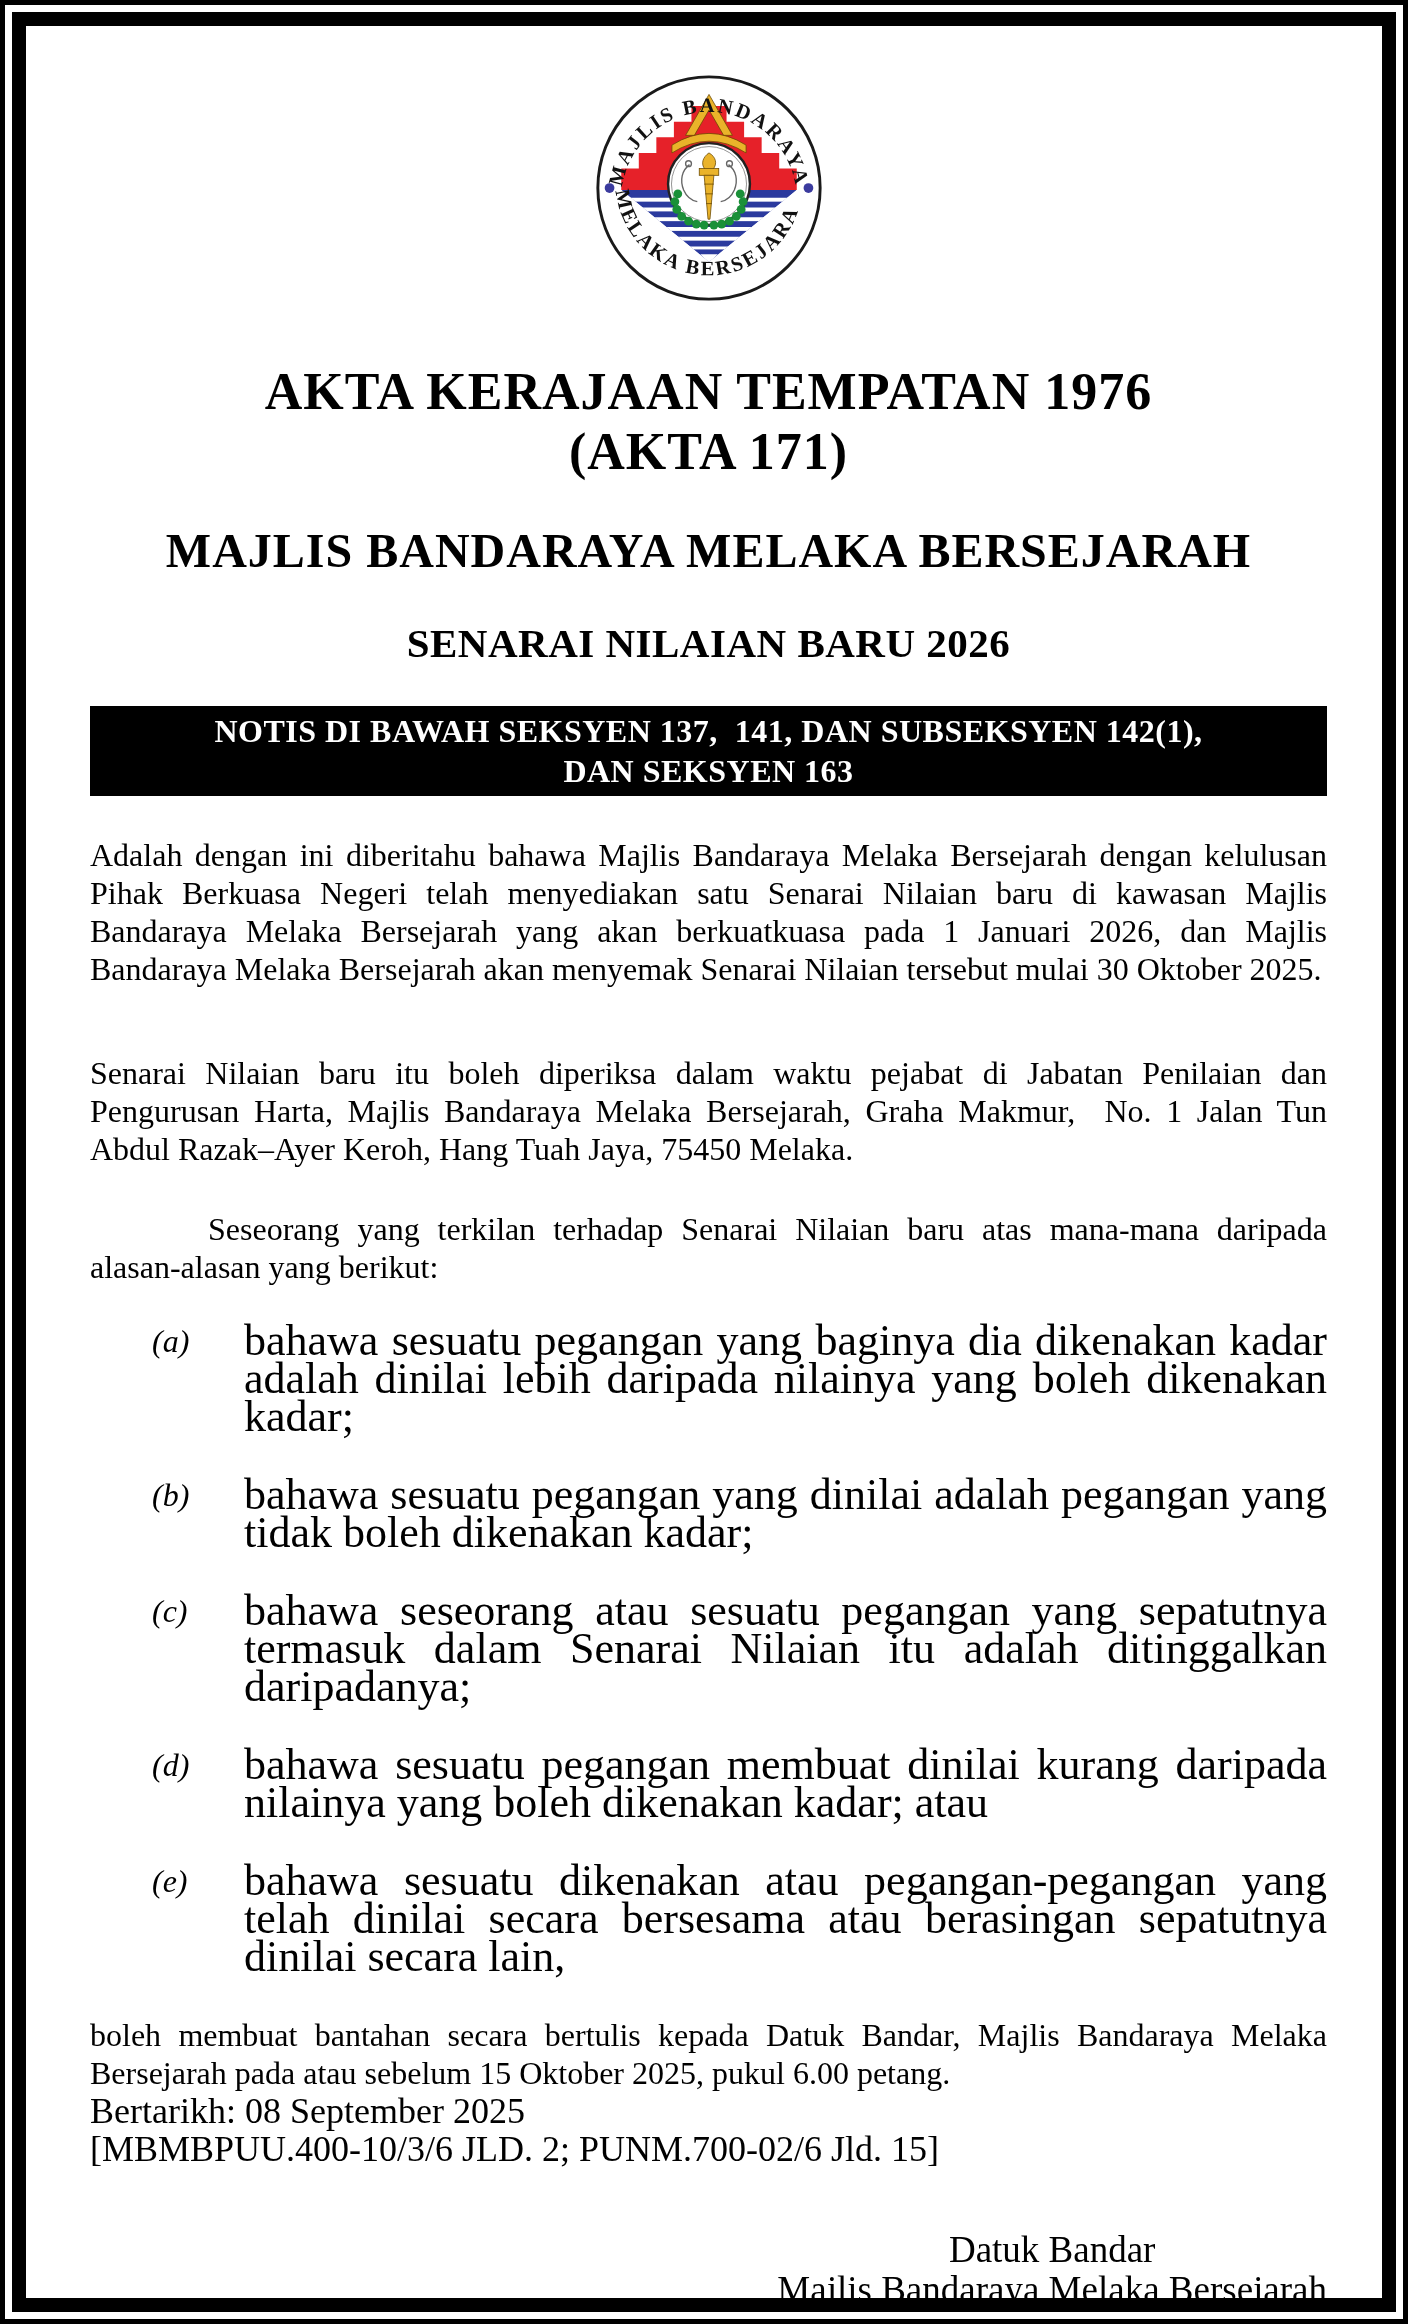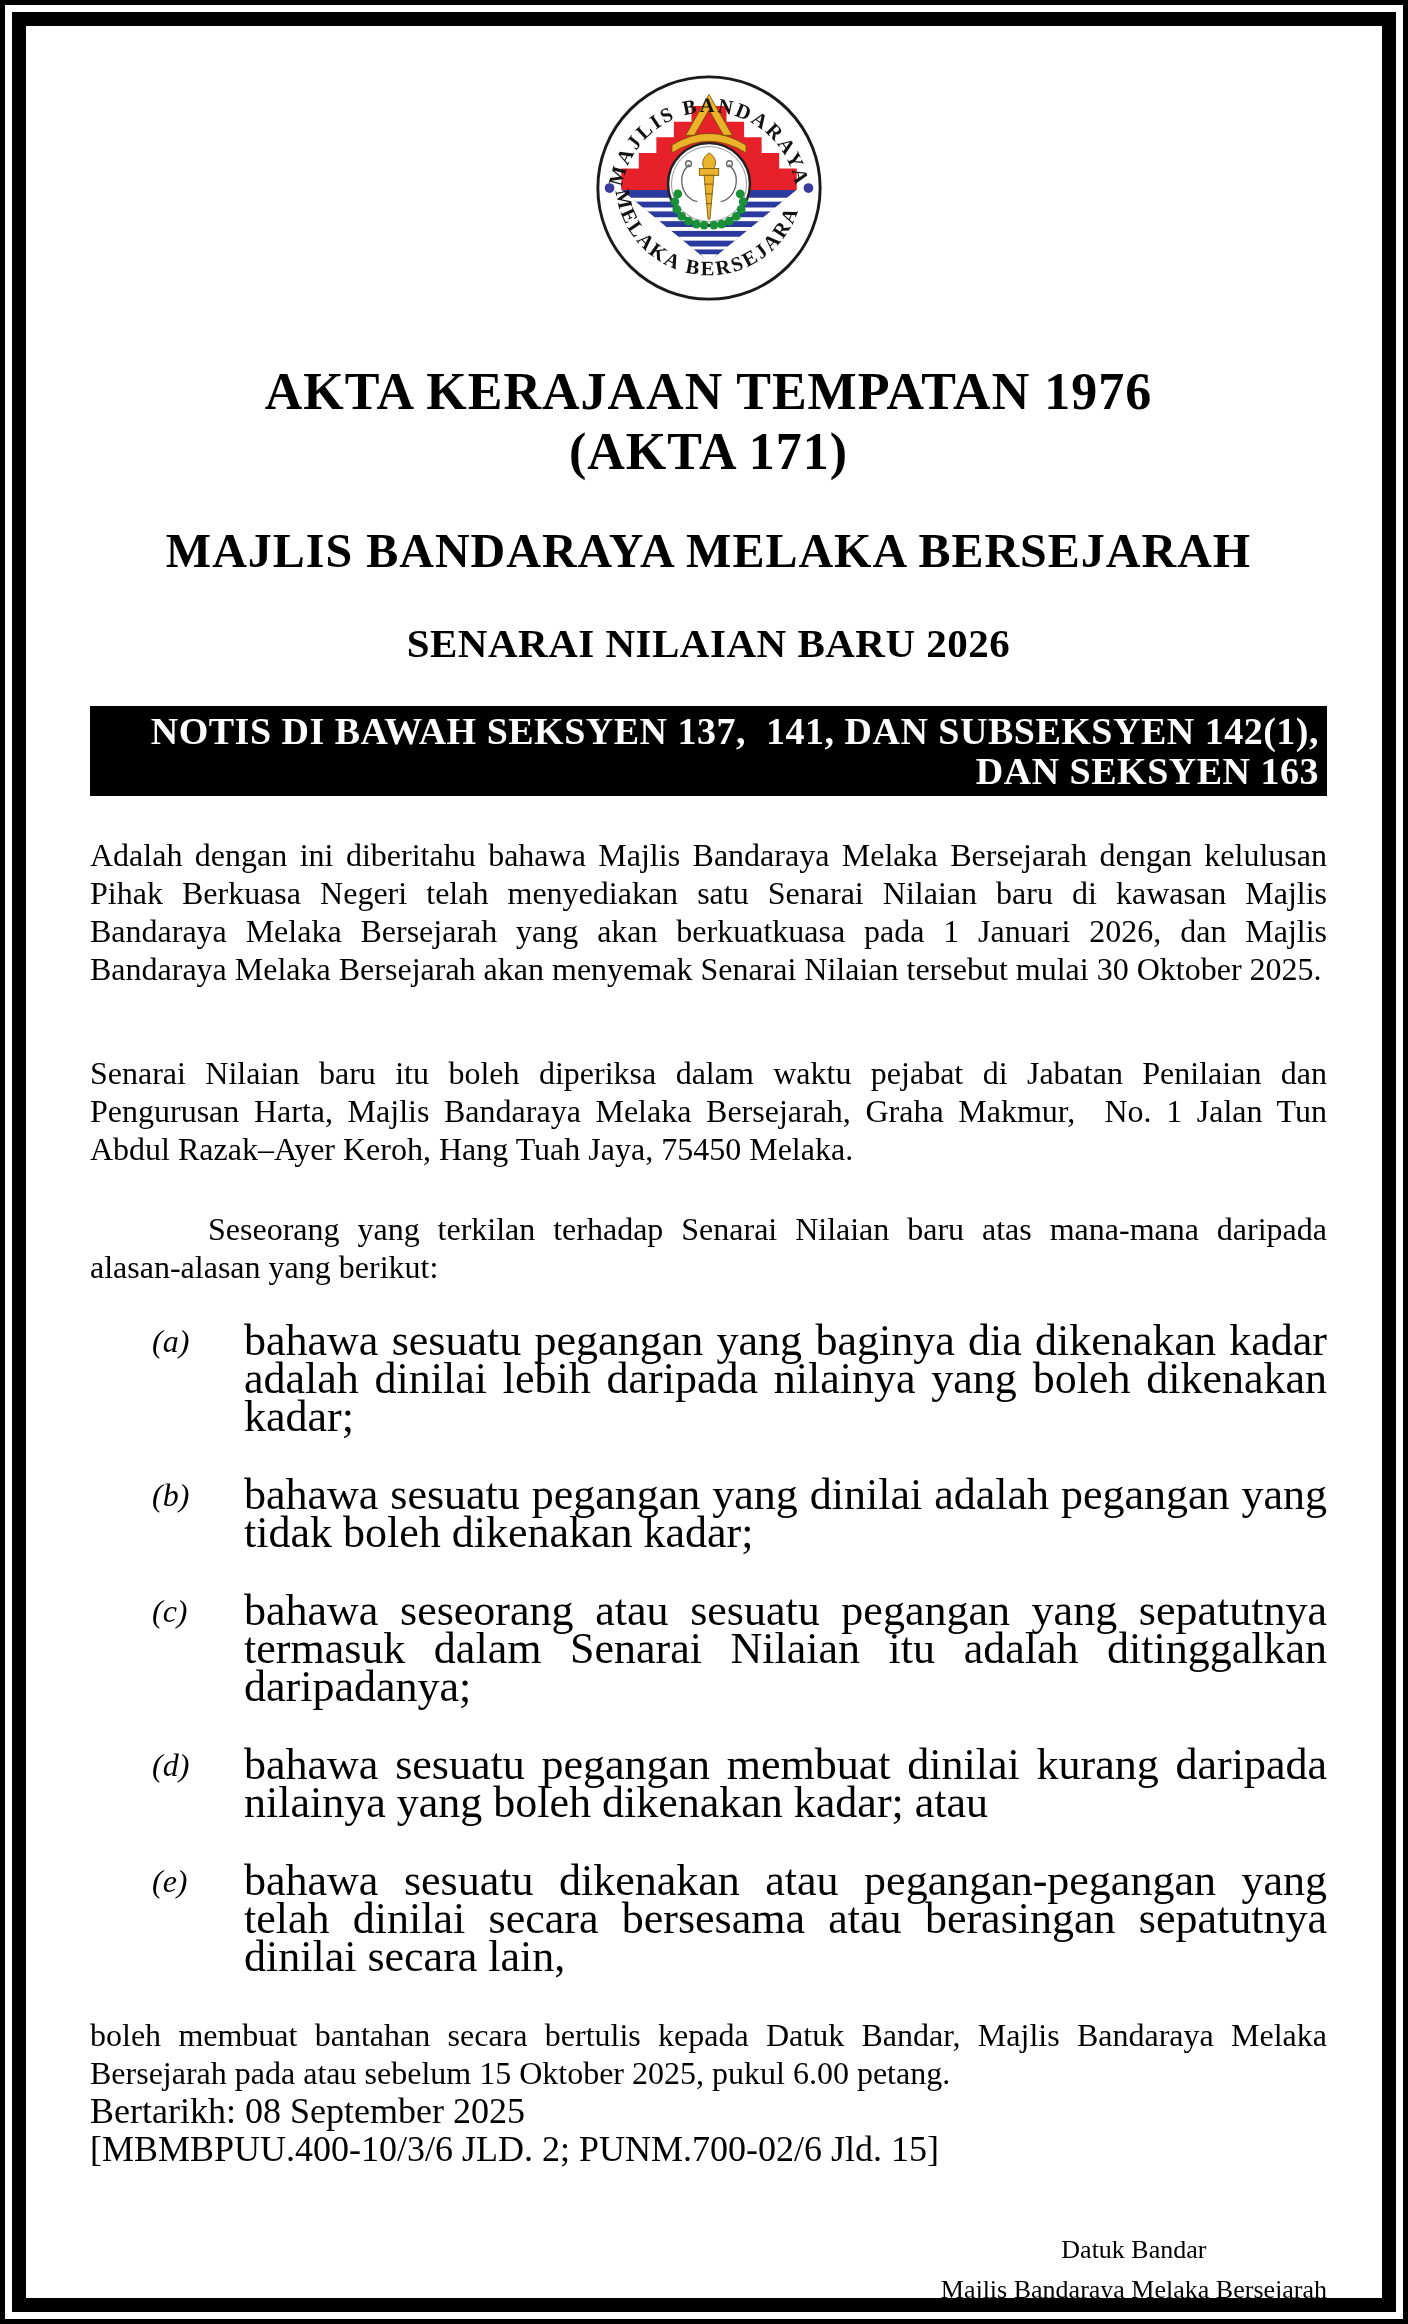--- a/index.html
+++ b/index.html
@@ -23,42 +23,42 @@
   }
   .title-sub {
     margin-top:41px; text-align:center; font-weight:bold;
     font-size:48px; line-height:56px; letter-spacing:1px;
   }
   .title-subject {
     margin-top:40px; text-align:center; font-weight:bold;
     font-size:41px; line-height:48px; letter-spacing:0.5px;
   }
   .banner {
-    margin-top:39px; background:#000; color:#fff; text-align:right;
-    font-weight:bold; font-size:38px; line-height:40px; letter-spacing:0.5px;
+    margin-top:39px; background:#000; color:#fff; text-align:center;
+    font-weight:bold; font-size:32px; line-height:40px; letter-spacing:0.5px;
     padding:5px 8px; box-sizing:border-box;
   }
   .body-par {
     font-size:32px; line-height:38px; text-align:justify;
   }
   .p1 { margin-top:40px; }
   .p2 { margin-top:66px; }
   .p3 { margin-top:42px; text-indent:118px; }
   .grounds { margin-top:36px; }
   .ground-item { display:flex; margin-bottom:40px; }
   .ground-label {
     flex:0 0 92px; margin-left:62px; font-style:italic;
     font-size:32px; line-height:38px;
   }
   .ground-text { flex:1; font-size:44px; line-height:38px; text-align:justify; }
   .closing { margin-top:40px; }
   .dateline-block { font-size:36px; line-height:38px; }
   .signature-block {
     margin-top:62px; margin-left:auto; margin-right:0;
-    width:fit-content; text-align:center; font-size:26px; line-height:40px;
+    width:fit-content; text-align:center; font-size:37px; line-height:40px;
   }
 </style>
 </head>
 <body>
 
 <div class="page">
   <div class="frame-outer"></div>
   <div class="frame-inner"></div>
 
   <div class="content">

